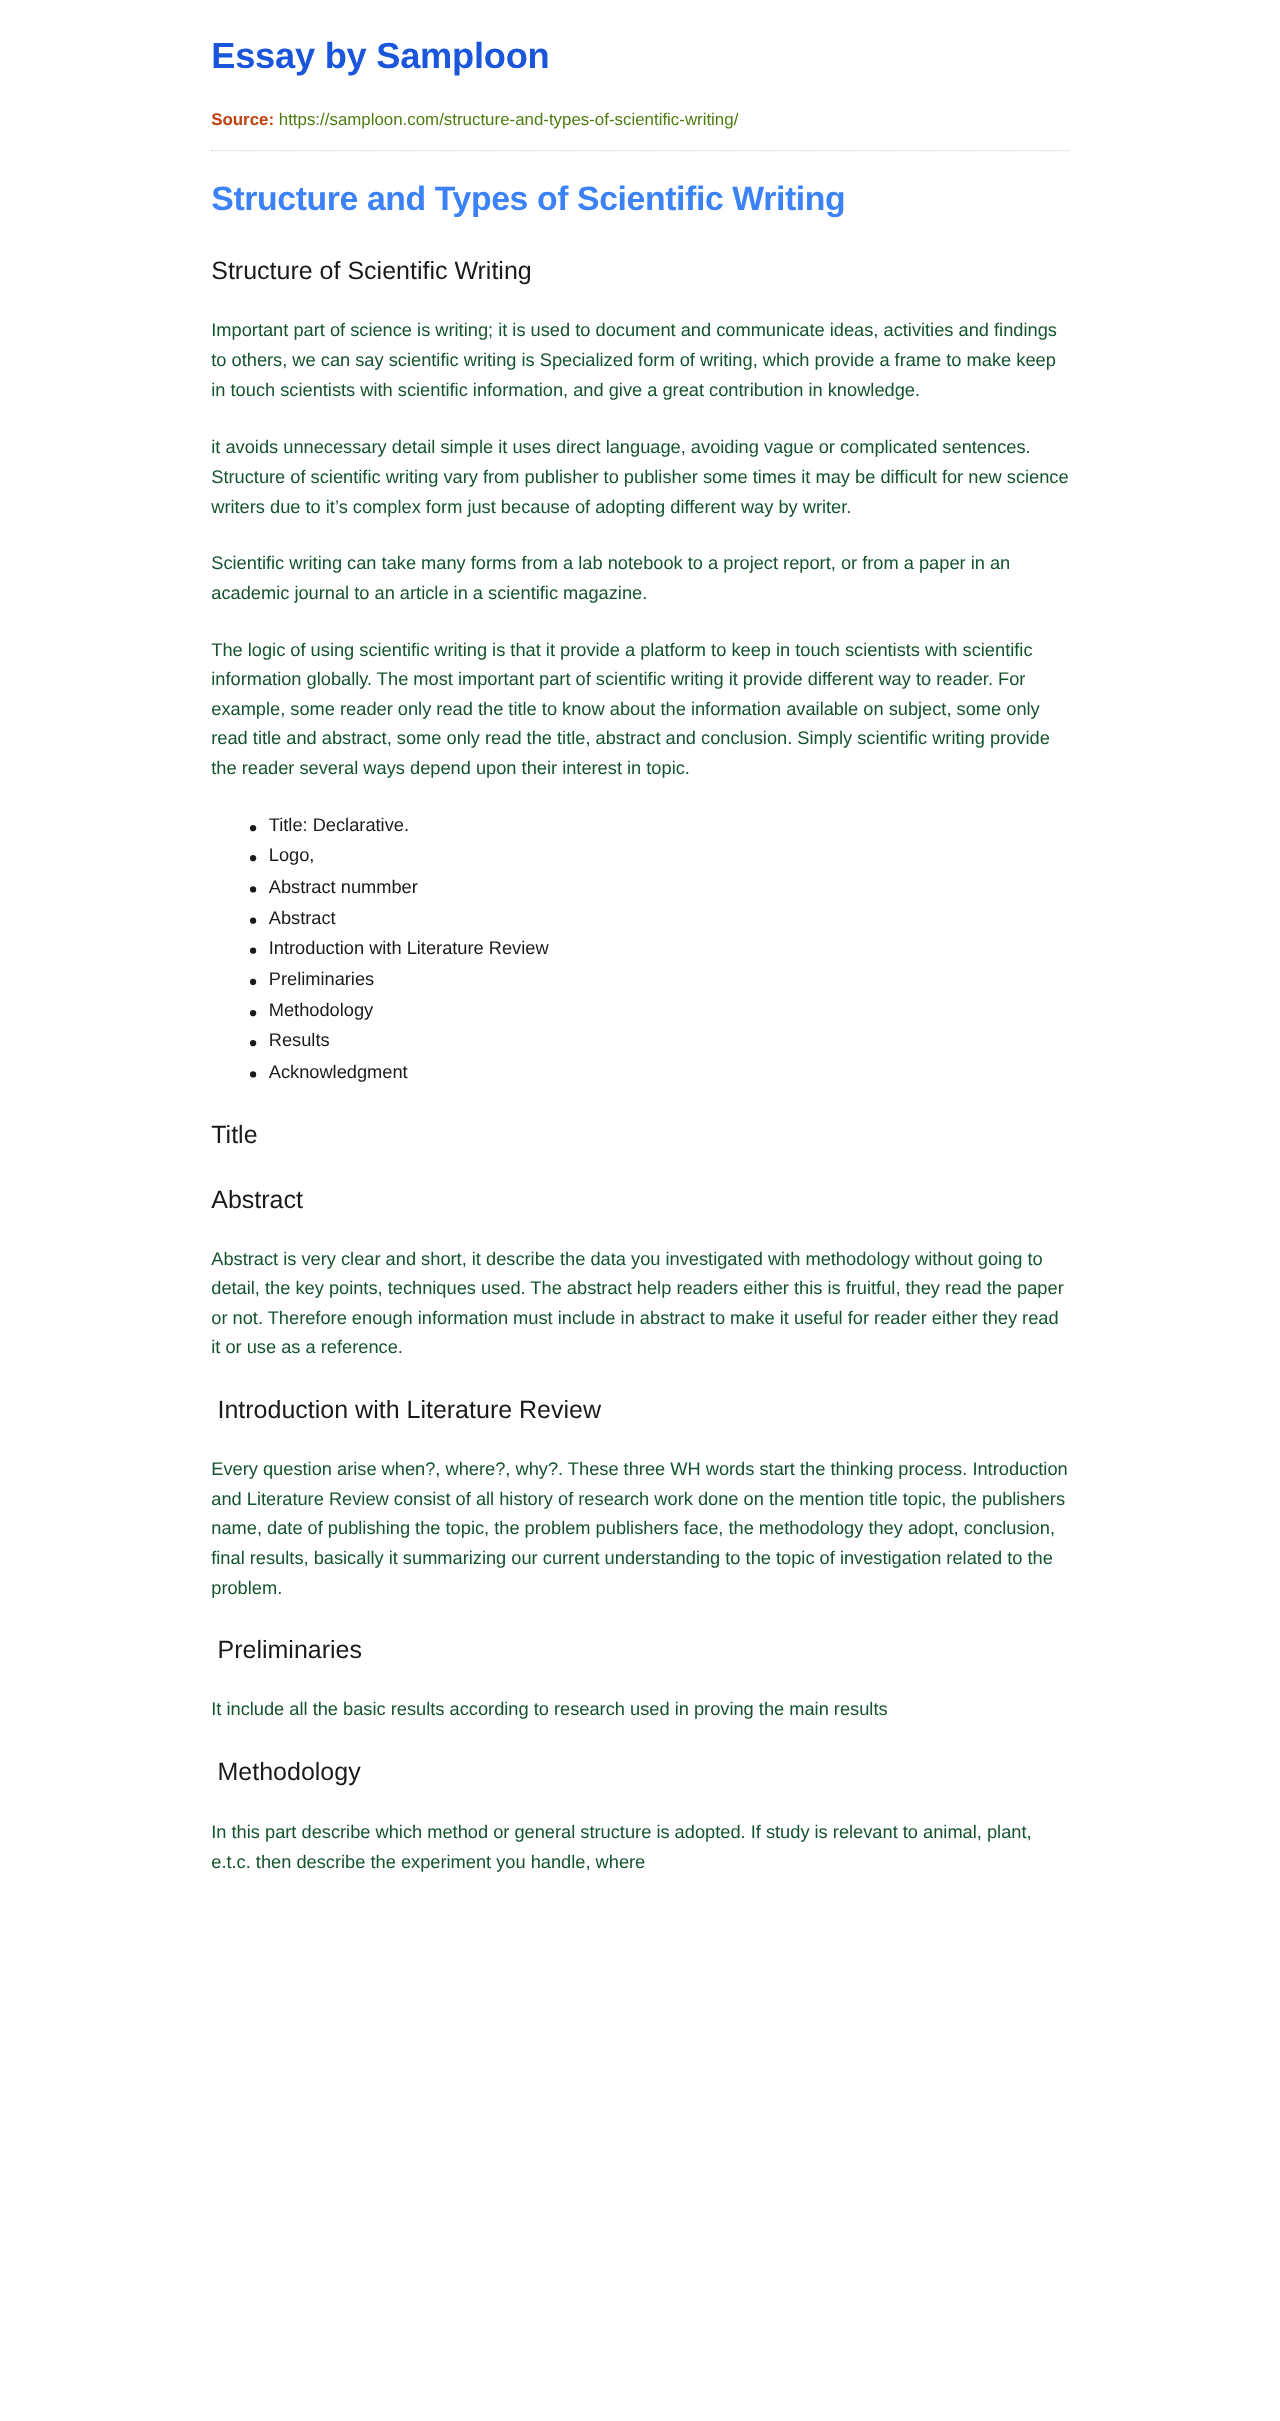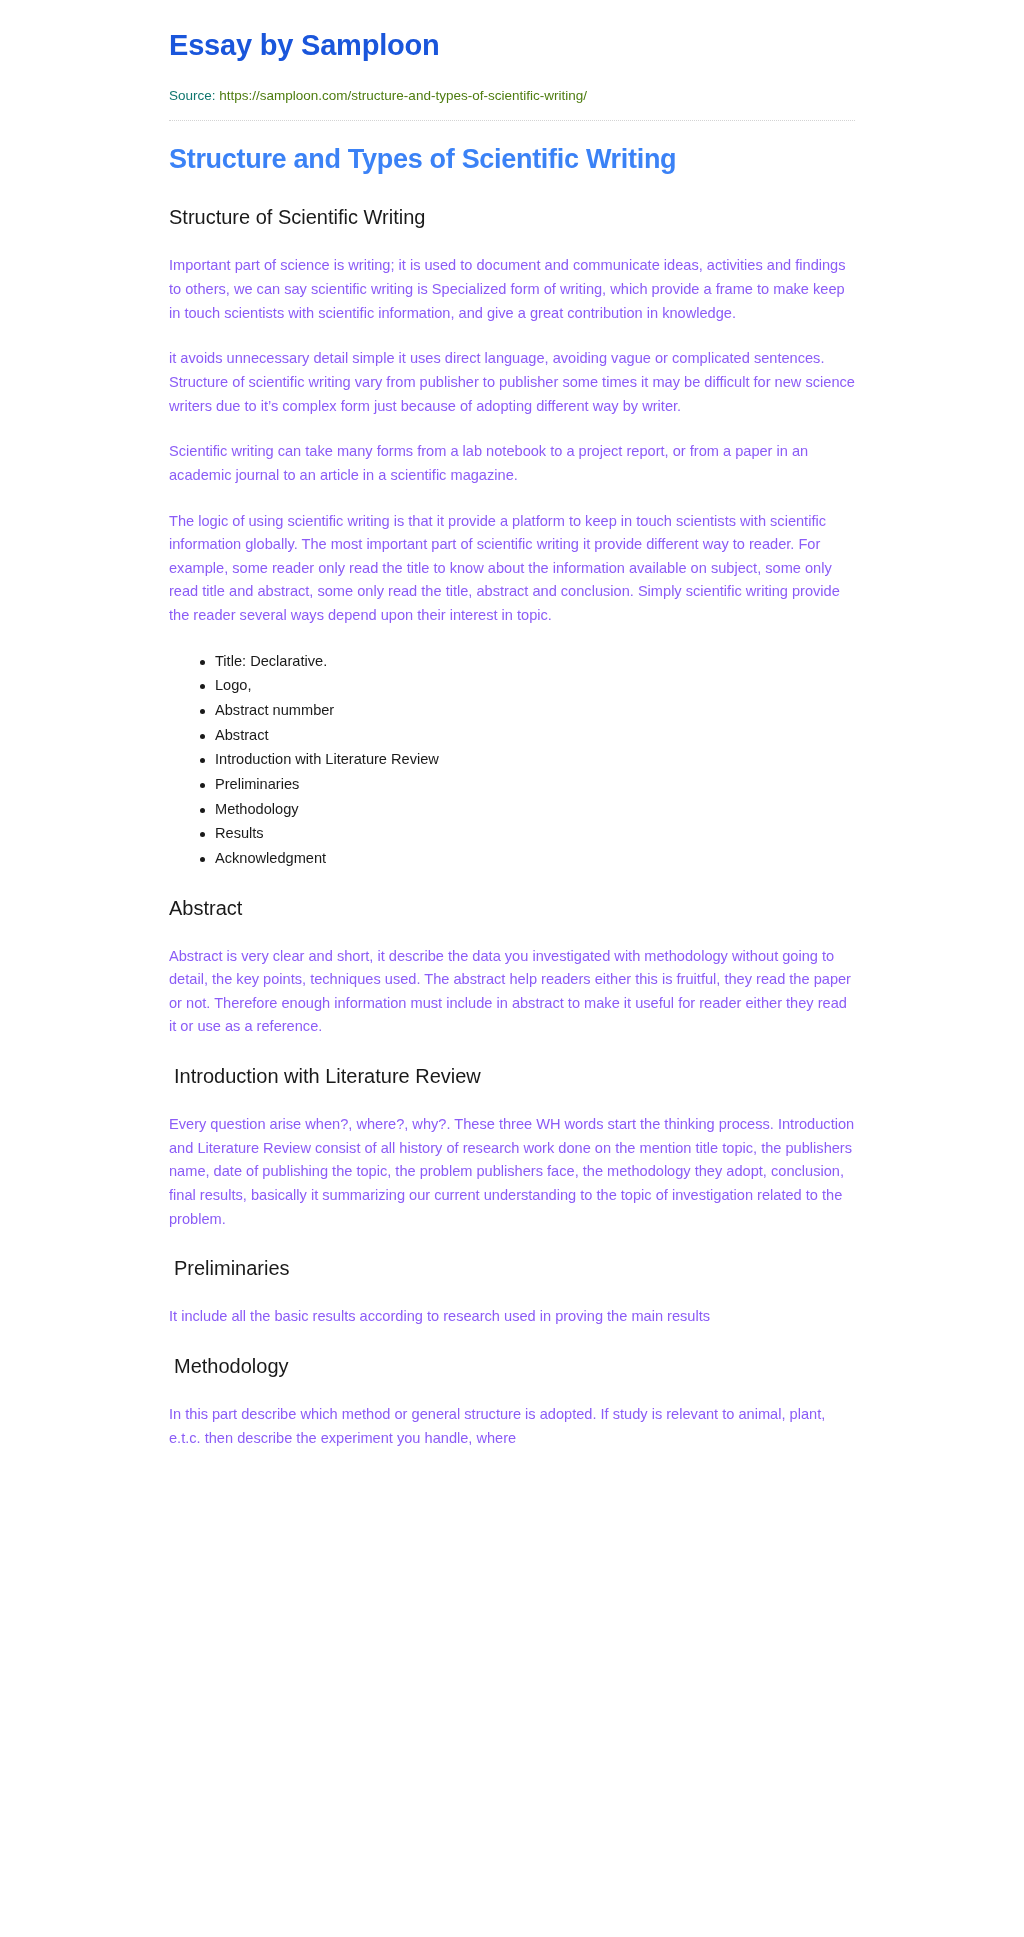--- a/index.html
+++ b/index.html
@@ -39,22 +39,22 @@
     margin: 0 0 24px 0;
   }
   .source-line {
     font-size: 13.5px;
     color: #5a5a5a;
     line-height: 1.4;
     margin: 0 0 14px 0;
     white-space: nowrap;
   }
   .source-label {
-    color: #0f766e;
-    font-weight: normal;
+    color: #c2410c;
+    font-weight: bold;
   }
   .source-url {
     color: #4d7c0f;
     text-decoration: none;
     text-align: right;
   }
   .divider {
     border: none;
     border-top: 1px dotted #d4d4d4;
     margin: 0 0 22px 0;
@@ -75,21 +75,21 @@
     color: #1a1a1a;
     line-height: 1.5;
     margin: 0 0 22px 0;
     font-weight: normal;
   }
   .section-head.indented {
     padding-left: 5px;
   }
   p.body {
     font-size: 14.6px;
-    color: #8b5cf6;
+    color: #14532d;
     line-height: 1.62;
     margin: 0 0 22px 0;
     text-align: left;
   }
   ul.bullets {
     margin: 0 0 22px 0;
     padding-left: 46px;
     list-style: none;
   }
   ul.bullets li {
@@ -138,20 +138,21 @@
           <li>Title: Declarative.</li>
           <li>Logo,</li>
           <li>Abstract nummber</li>
           <li>Abstract</li>
           <li>Introduction with Literature Review</li>
           <li>Preliminaries</li>
           <li>Methodology</li>
           <li>Results</li>
           <li>Acknowledgment</li>
         </ul>
+        <div class="section-head">Title</div>
         <div class="section-head">Abstract</div>
         <p class="body">Abstract is very clear and short, it describe the data you investigated with methodology without going to detail, the key points, techniques used. The abstract help readers either this is fruitful, they read the paper or not. Therefore enough information must include in abstract to make it useful for reader either they read it or use as a reference.</p>
         <div class="section-head indented">Introduction with Literature Review</div>
         <p class="body">Every question arise when?, where?, why?. These three WH words start the thinking process. Introduction and Literature Review consist of all history of research work done on the mention title topic, the publishers name, date of publishing the topic, the problem publishers face, the methodology they adopt, conclusion, final results, basically it summarizing our current understanding to the topic of investigation related to the problem.</p>
         <div class="section-head indented">Preliminaries</div>
         <p class="body">It include all the basic results according to research used in proving the main results</p>
         <div class="section-head indented">Methodology</div>
         <p class="body">In this part describe which method or general structure is adopted. If study is relevant to animal, plant, e.t.c. then describe the experiment you handle, where</p>
       </div>
 

